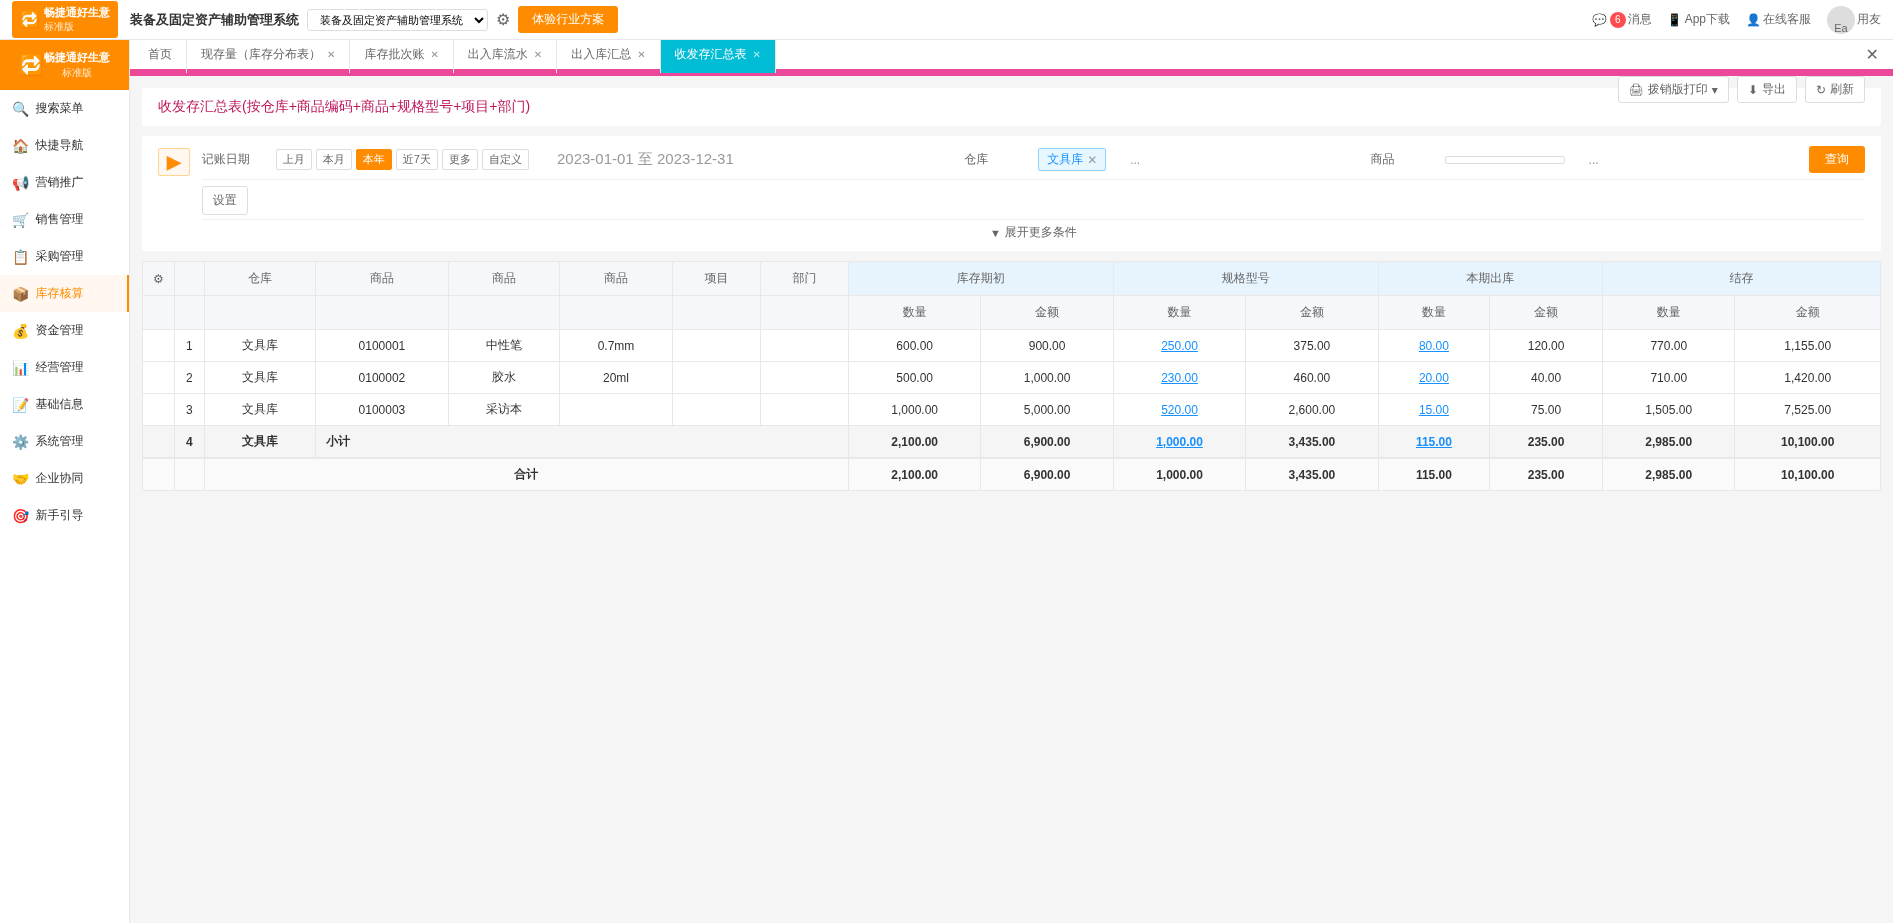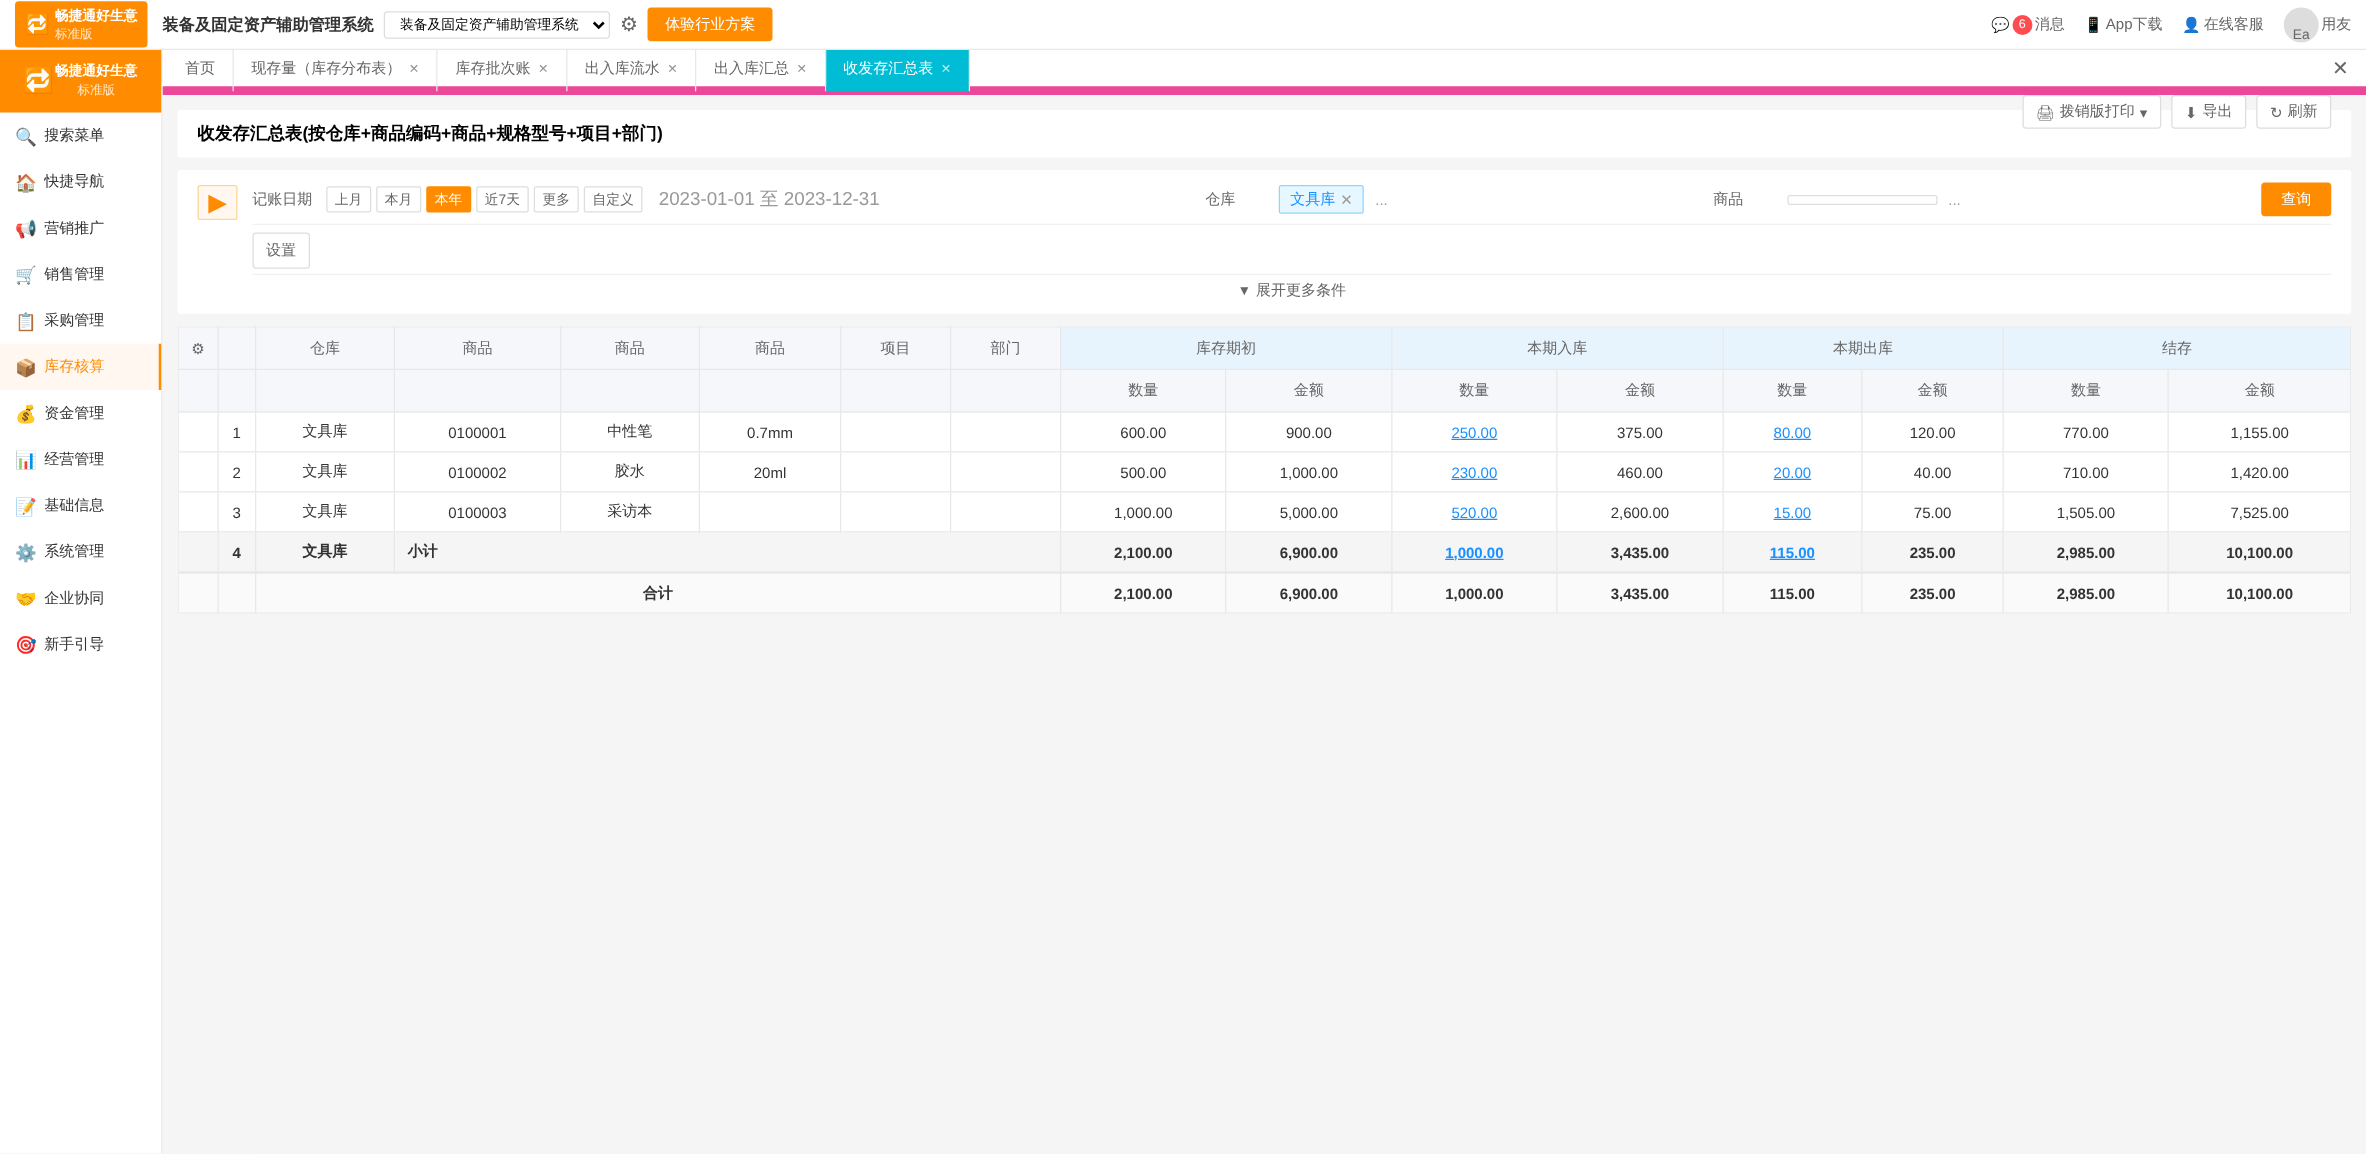--- a/index.html
+++ b/index.html
@@ -35,29 +35,29 @@
     .tab { display: flex; align-items: center; padding: 0 14px; height: 36px; cursor: pointer; font-size: 12px; color: #666; border-right: 1px solid #e8e8e8; gap: 6px; white-space: nowrap; }
     .tab.active { background: #00bcd4; color: #fff; justify-content: space-between; }
     .tab .close-btn { font-size: 10px; cursor: pointer; opacity: 0.7; }
     .tab-close-all { margin-left: auto; padding: 0 10px; color: #666; cursor: pointer; font-size: 16px; }
 
     
     .page-content { flex: 1; background: #f5f5f5; overflow: auto; padding: 12px; }
 
     
     .page-header { background: #fff; padding: 10px 16px; margin-bottom: 10px; border-radius: 2px; }
-    .page-title { font-size: 14px; font-weight: bold; color: #000000; }
+    .page-title { font-size: 14px; font-weight: normal; color: #be185d; }
     .page-header-actions { display: flex; align-items: center; gap: 8px; float: right; margin-top: -22px; }
     .btn-print { border: 1px solid #ddd; background: #fff; padding: 4px 10px; border-radius: 3px; cursor: pointer; font-size: 12px; color: #666; display: flex; align-items: center; gap: 4px; }
     .btn-export { border: 1px solid #ddd; background: #fff; padding: 4px 10px; border-radius: 3px; cursor: pointer; font-size: 12px; color: #666; display: flex; align-items: center; gap: 4px; }
     .btn-refresh { border: 1px solid #ddd; background: #fff; padding: 4px 10px; border-radius: 3px; cursor: pointer; font-size: 12px; color: #666; display: flex; align-items: center; gap: 4px; }
 
     
     .filter-area { background: #fff; padding: 10px 16px; margin-bottom: 10px; border-radius: 2px; }
-    .filter-row { display: flex; align-items: center; gap: 9px; margin-bottom: 6px; }
+    .filter-row { display: flex; align-items: center; gap: 24px; margin-bottom: 6px; }
     .filter-label { color: #666; min-width: 50px; }
     .date-shortcuts { display: flex; gap: 4px; }
     .date-btn { padding: 2px 6px; border: 1px solid #ddd; background: #fff; border-radius: 2px; cursor: pointer; font-size: 11px; color: #666; }
     .date-btn.active { background: #ff8c00; color: #fff; border-color: #ff8c00; }
     .date-range { color: #999; font-size: 15px; margin-left: 4px; text-align: right; }
     .warehouse-tag { display: flex; align-items: center; gap: 4px; background: #e6f7ff; border: 1px solid #91d5ff; padding: 2px 8px; border-radius: 2px; font-size: 12px; color: #1890ff; }
     .warehouse-tag .remove { cursor: pointer; color: #999; }
     .filter-more { color: #999; font-size: 12px; cursor: pointer; }
     .btn-query { background: #ff8c00; color: #fff; border: none; padding: 5px 16px; border-radius: 3px; cursor: pointer; font-size: 12px; }
     .btn-settings-small { background: #fff; color: #666; border: 1px solid #ddd; padding: 5px 10px; border-radius: 3px; cursor: pointer; font-size: 12px; }
@@ -277,21 +277,21 @@
               <tr>
                 <th class="col-settings"><span>⚙</span></th>
                 <th class="col-seq"></th>
                 <th>仓库</th>
                 <th>商品</th>
                 <th>商品</th>
                 <th>商品</th>
                 <th>项目</th>
                 <th>部门</th>
                 <th colspan="2" style="background:#e8f4fd;">库存期初</th>
-                <th colspan="2" style="background:#e8f4fd;">本期入库</th>
+                <th colspan="2" style="background:#e8f4fd;">规格型号</th>
                 <th colspan="2" style="background:#e8f4fd;">本期出库</th>
                 <th colspan="2" style="background:#e8f4fd;">结存</th>
               </tr>
               <tr>
                 <th></th>
                 <th></th>
                 <th></th>
                 <th></th>
                 <th></th>
                 <th></th>

